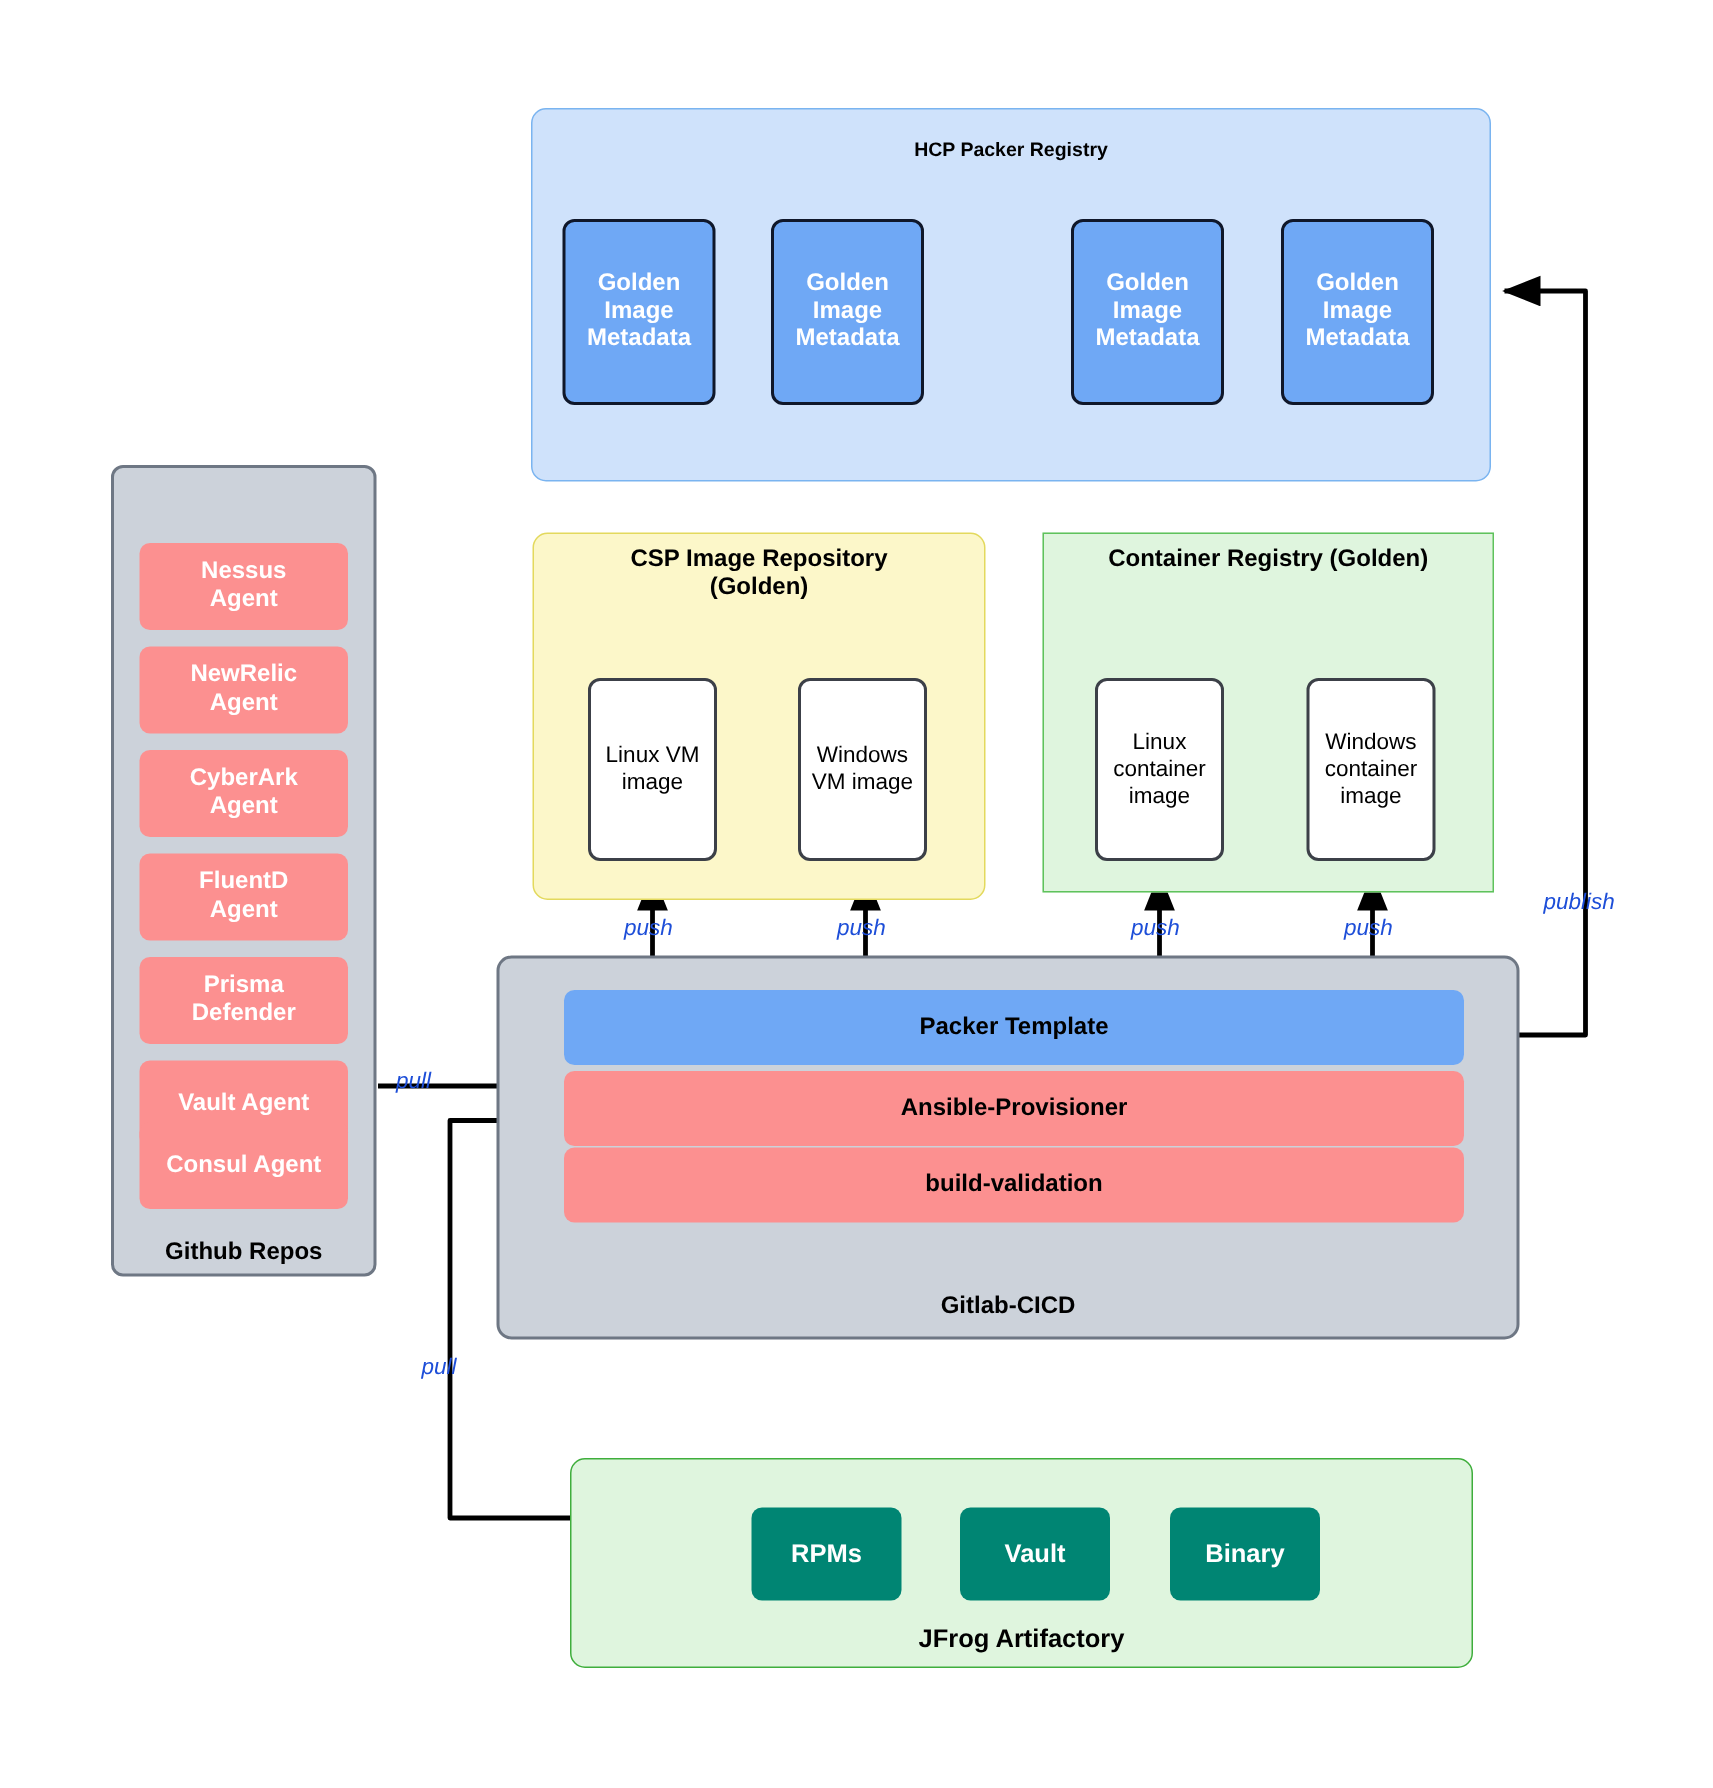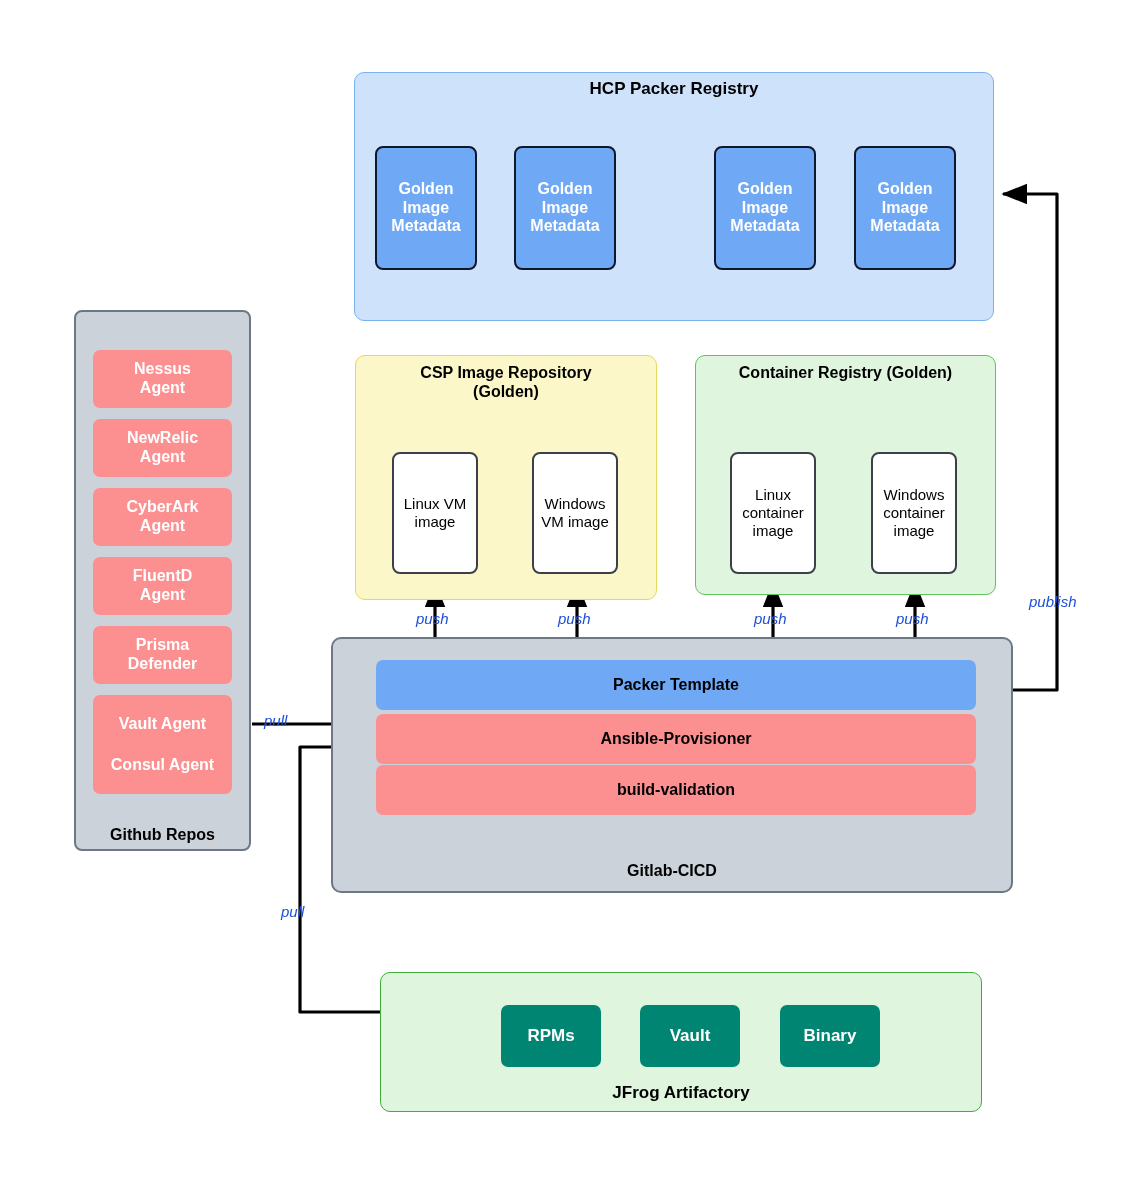--- a/index.html
+++ b/index.html
@@ -31,22 +31,22 @@
   }
 
   
   .hcp-registry {
     left: 354px; top: 72px; width: 640px; height: 249px;
     background: #cfe2fb;
     border: 1px solid #7ab4f0;
     border-radius: 10px;
     align-items: flex-start;
     justify-content: center;
-    padding-top: 6px;
-    font-size: 17px;
+    padding-top: 19px;
+    font-size: 13px;
     font-weight: bold;
     color: #000;
   }
   .gold-box {
     width: 102px; height: 124px;
     background: #6fa8f5;
     border: 2px solid #0f172a;
     border-radius: 8px;
     color: #ffffff;
     font-size: 16px;
@@ -68,21 +68,21 @@
     padding-top: 8px;
     font-size: 16px;
     font-weight: bold;
     color: #000;
     text-align: center;
   }
   .container-reg {
     left: 695px; top: 355px; width: 301px; height: 240px;
     background: #dff5de;
     border: 1px solid #5fc25c;
-    border-radius: 10px;
+    border-radius: 0;
     align-items: flex-start;
     justify-content: center;
     padding-top: 8px;
     font-size: 16px;
     font-weight: bold;
     color: #000;
   }
   .img-box {
     width: 86px; height: 122px;
     background: #ffffff;
@@ -162,20 +162,21 @@
   }
   .agent {
     left: 93px;
     width: 139px;
     height: 58px;
     background: #fc9090;
     border-radius: 7px;
     color: #ffffff;
     font-size: 16px;
     font-weight: bold;
+    margin-top: 12px;
   }
 
   .edge-label {
     position: absolute;
     color: #1d4ed8;
     font-style: italic;
     font-size: 15px;
     font-family: "Liberation Sans", sans-serif;
     white-space: nowrap;
   }

